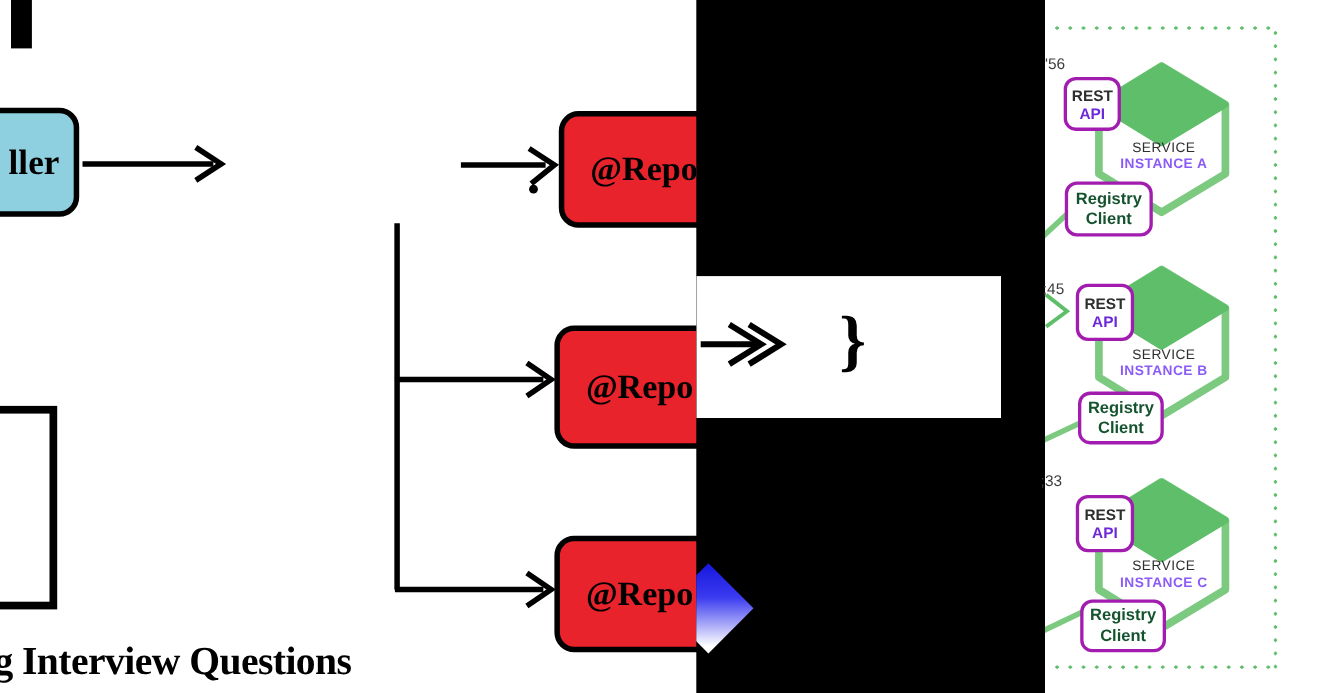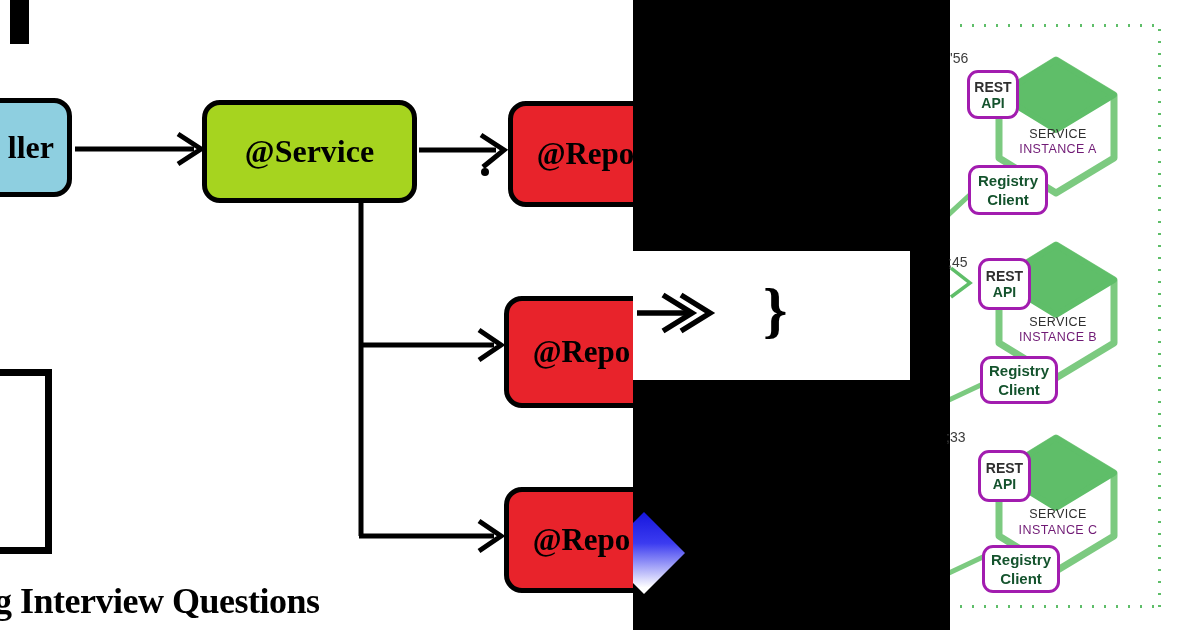--- a/index.html
+++ b/index.html
@@ -50,26 +50,26 @@
   #dots-top{left:5px;top:24px;width:206px;}
   #dots-bottom{left:5px;top:605px;width:206px;}
   #dots-right{left:208px;top:24px;height:584px;}
   #panel-lines-svg{position:absolute;left:0;top:0;width:250px;height:630px;}
   .cube-svg{position:absolute;width:135px;height:150px;}
   .port-label{position:absolute;font-size:14px;line-height:16px;color:#3C3C3C;white-space:nowrap;}
   .mini-box{position:absolute;box-sizing:border-box;background:#fff;border:3px solid #a21caf;
             border-radius:11px;display:flex;flex-direction:column;align-items:center;
             justify-content:center;text-align:center;}
   .mini-box .l1{font-weight:bold;font-size:14px;line-height:16px;color:#2F2F2F;}
-  .mini-box .l2g{font-weight:bold;font-size:14px;line-height:16px;color:#14532d;}
+  .mini-box .l2g{font-weight:bold;font-size:14px;line-height:16px;color:#6d28d9;}
   .reg-box .l1,.reg-box .l2{font-weight:bold;font-size:15px;line-height:19px;color:#14532d;}
   .svc-line1{position:absolute;width:140px;text-align:center;font-weight:normal;font-size:12.5px;
              color:#2F2F2F;letter-spacing:0.4px;}
-  .svc-line2{position:absolute;width:140px;text-align:center;font-weight:normal;font-size:12.5px;
-             color:#701a75;letter-spacing:0.4px;}
+  .svc-line2{position:absolute;width:140px;text-align:center;font-weight:bold;font-size:12.5px;
+             color:#8b5cf6;letter-spacing:0.4px;}
 </style>
 </head>
 <body>
 
 <div id="canvas">
 
   <div id="corner-mark" class="abs"></div>
 
   <svg id="flow-svg" class="abs" viewBox="0 0 1200 630" xmlns="http://www.w3.org/2000/svg">
     <g stroke="#000" stroke-width="5" fill="none">
@@ -81,23 +81,20 @@
       <line x1="359" y1="345" x2="494" y2="345"></line>
       <polyline points="479,330 501,345 479,360"></polyline>
       <line x1="359" y1="536" x2="494" y2="536"></line>
       <polyline points="479,521 501,536 479,551"></polyline>
     </g>
     <circle cx="485" cy="172" r="4" fill="#000"></circle>
   </svg>
 
   <div id="controller-box" class="node">
     <span class="node-label">ller</span>
-  </div>
-  <div id="service-box" class="node">
-    <span class="node-label">@Service</span>
   </div>
   <div id="repo-box-1" class="node repo-box">
     <span class="node-label repo-label">@Repo</span>
   </div>
   <div id="repo-box-2" class="node repo-box">
     <span class="node-label repo-label">@Repo</span>
   </div>
   <div id="repo-box-3" class="node repo-box">
     <span class="node-label repo-label">@Repo</span>
   </div>

